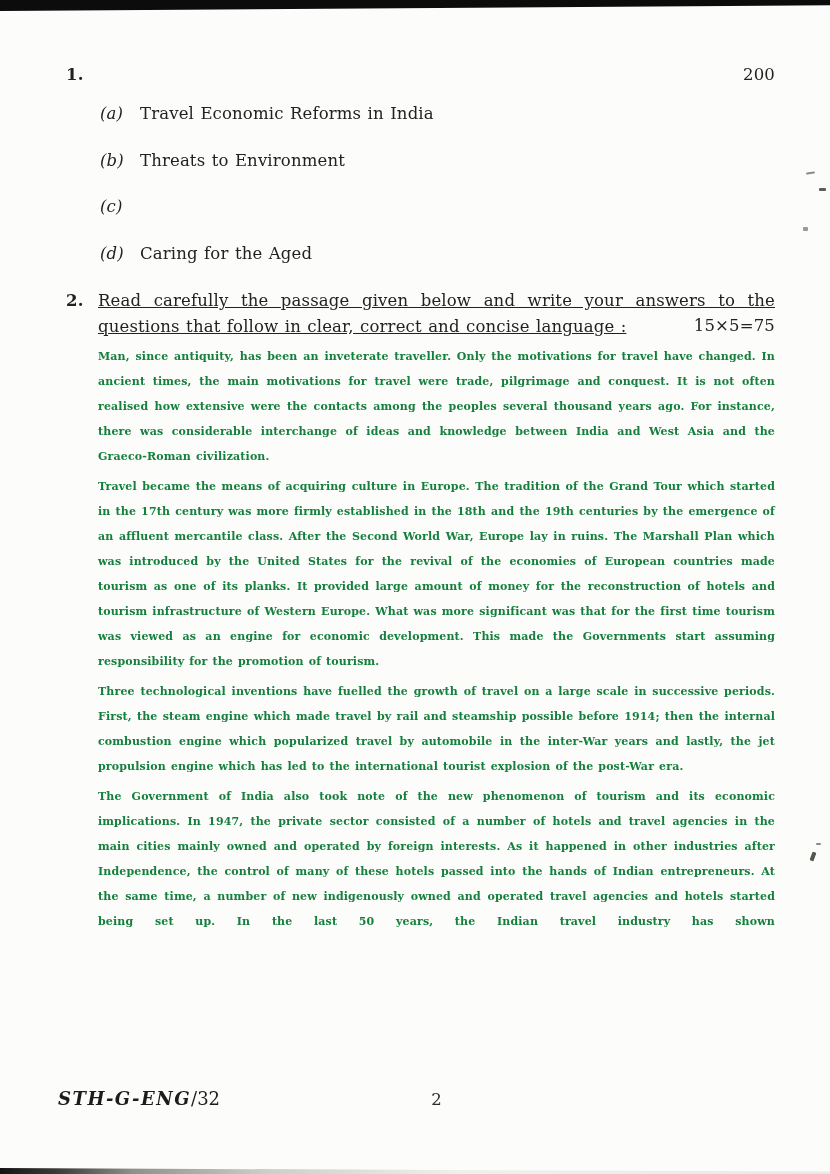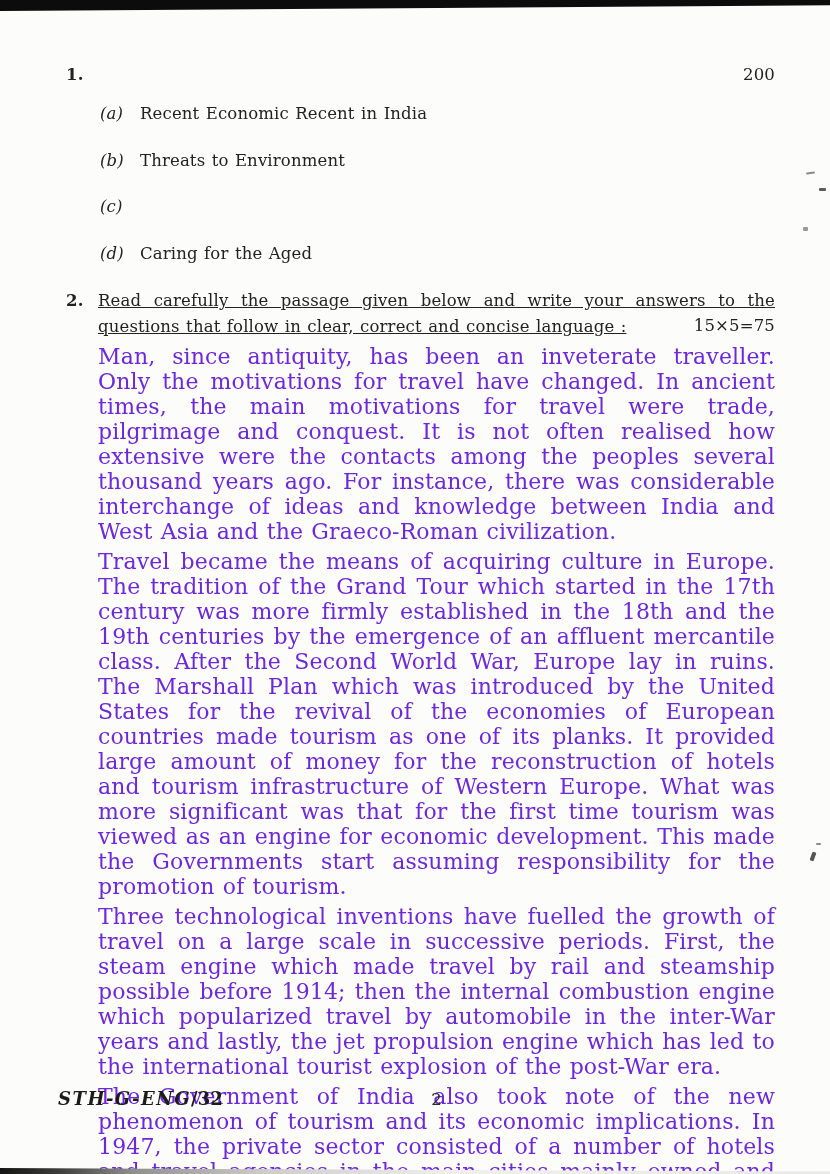--- a/index.html
+++ b/index.html
@@ -55,56 +55,57 @@
     font-size: 16.5px; letter-spacing: 0.15px; word-spacing: 1px;
   }
   .opt-label { font-style: italic; width: 40px; flex: 0 0 40px; }
 
   
   .passage {
     position: absolute; left: 98px; top: 344px; width: 677px;
   }
   .passage p {
     margin: 0 0 5px 0;
-    font-size: 22px; line-height: 25px;
+    font-size: 11px; line-height: 25px;
     letter-spacing: 0.15px; word-spacing: 1px;
     text-align: justify;
-    color: #6d28d9;
+    color: #15803d;
+    font-weight: bold;
   }
   .passage p.cut { text-align-last: justify; }
 
   
   .paper-code {
     position: absolute; left: 58px; top: 1088px;
     font-size: 18px; color: #1c1c1c;
   }
   .paper-code .script {
     font-style: italic; font-weight: 700; letter-spacing: 1.5px;
   }
-  .paper-code .suffix { font-weight: 700; }
+  .paper-code .suffix { font-weight: 400; }
   .page-number {
     position: absolute; left: 98px; top: 1090px; width: 677px;
     text-align: center; font-size: 16.5px; color: #2a2a2a;
   }
 </style>
 </head>
 <body>
 
 <div class="page">
 
   <div class="top-edge"></div>
 
   <div class="qrow" style="top: 62px;">
     <span class="qnum">1.</span>
     <span class="marks">200</span>
   </div>
 
   <div class="option" style="top: 104px;">
     <span class="opt-label">(a)</span>
-    <span class="opt-text">Recent Economic Recent in India</span>
+    <span class="opt-text">Travel Economic Reforms in India</span>
   </div>
   <div class="option" style="top: 151px;">
     <span class="opt-label">(b)</span>
     <span class="opt-text">Threats to Environment</span>
   </div>
   <div class="option" style="top: 197px;">
     <span class="opt-label">(c)</span>
   </div>
   <div class="option" style="top: 244px;">
     <span class="opt-label">(d)</span>

